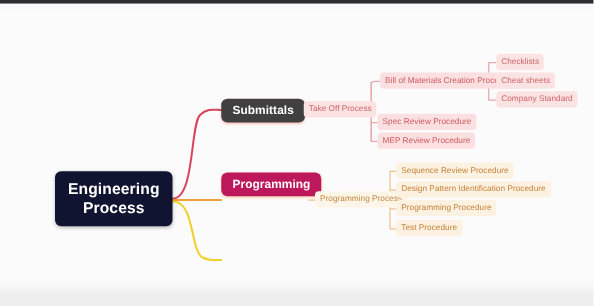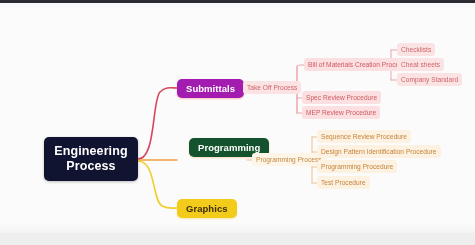--- a/index.html
+++ b/index.html
@@ -81,29 +81,28 @@
     border-radius: 5px;
     color: #ffffff;
     font-size: 9.5px;
     font-weight: 700;
     padding: 0 9px;
     letter-spacing: 0.05px;
   }
   .branch-submittals {
     left: 177px;
     top: 79px;
-    background: #a21caf;
+    background: #404040;
     box-shadow: 0 1px 2px rgba(245,80,60,0.35);
   }
   .branch-programming {
     left: 177px;
     top: 138px;
-    background: #14532d;
+    background: #be185d;
     box-shadow: 0 1px 2px rgba(247,154,52,0.35);
-    margin-left: 12px;
   }
   .branch-graphics {
     left: 177px;
     top: 199px;
     background: #f2cb1b;
     color: #3c3008;
     box-shadow: 0 1px 2px rgba(242,203,27,0.35);
   }
 
   .leaf {
@@ -177,23 +176,20 @@
   </div>
 
   <div class="node branch-node branch-submittals">
     <span>Submittals</span>
   </div>
 
   <div class="node branch-node branch-programming">
     <span>Programming</span>
   </div>
 
-  <div class="node branch-node branch-graphics">
-    <span>Graphics</span>
-  </div>
 
   <div class="node leaf leaf-red-pale" style="left:243px; top:81px;">
     <span>Take Off Process</span>
   </div>
 
   <div class="node leaf leaf-red" style="left:304px; top:58px;">
     <span>Bill of Materials Creation Procedure</span>
   </div>
 
   <div class="node leaf leaf-red" style="left:302px; top:91px;">

